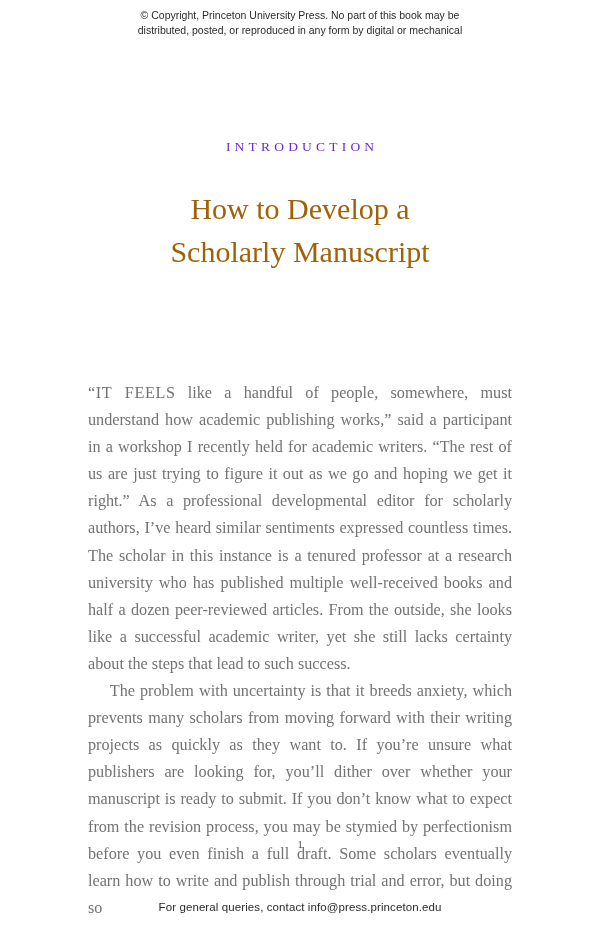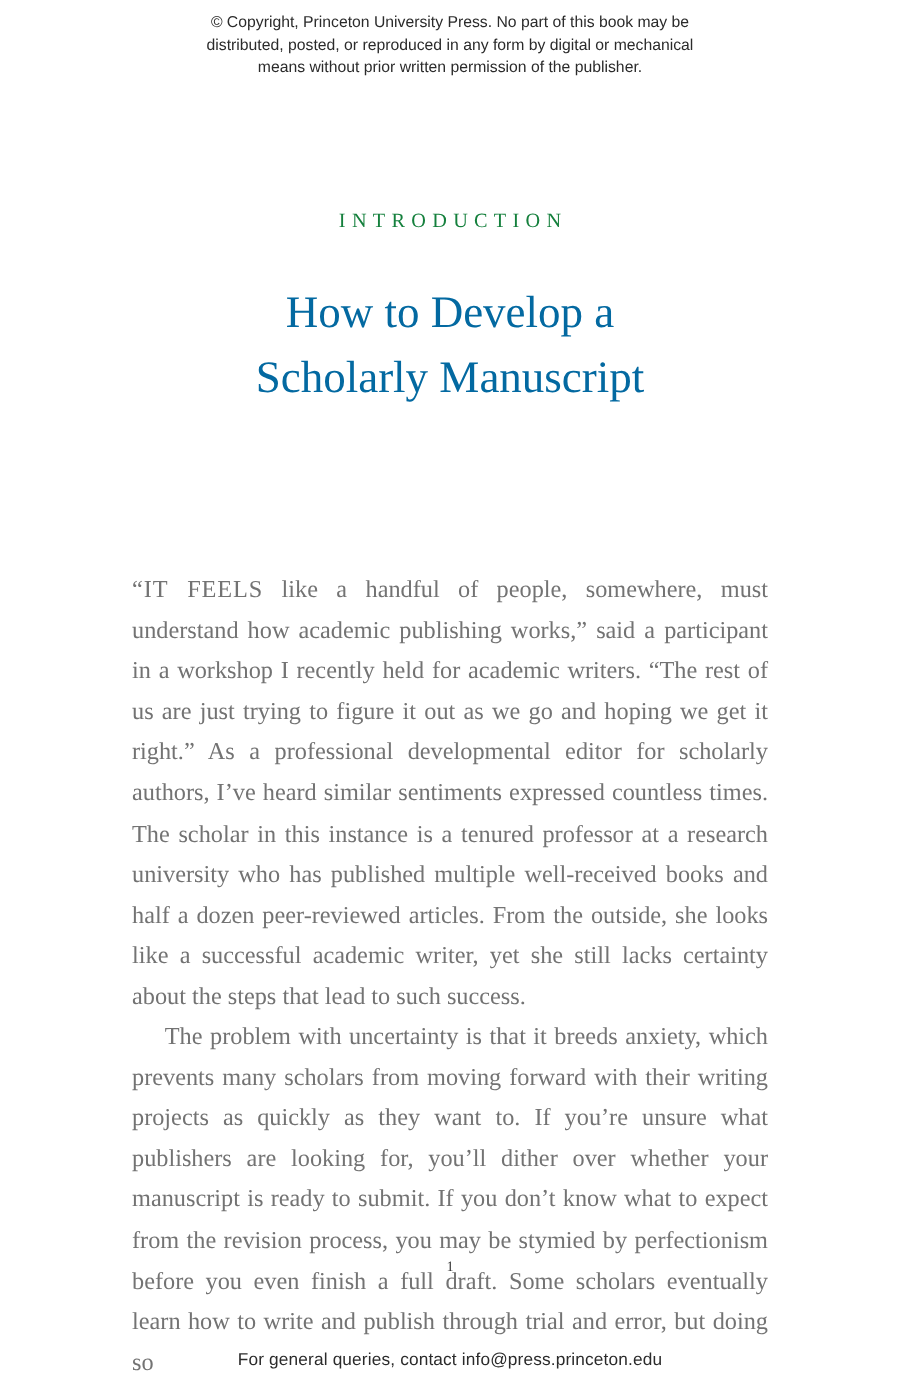--- a/index.html
+++ b/index.html
@@ -43,34 +43,34 @@
   
   .chapter-label {
     position: absolute;
     top: 139px;
     left: 0;
     right: 0;
     text-align: center;
     font-size: 13.5px;
     letter-spacing: 4.2px;
     text-indent: 4.2px;
-    color: #15803d;
+    color: #6d28d9;
     font-family: "Liberation Serif", serif;
   }
 
   .chapter-title {
     position: absolute;
     top: 188px;
     left: 0;
     right: 0;
     text-align: center;
     font-size: 30px;
     line-height: 1.42;
     font-weight: normal;
-    color: #0369a1;
+    color: #a16207;
     margin: 0;
     font-family: "Liberation Serif", serif;
   }
   .chapter-title .tline {
     display: block;
   }
 
   
   .body-text {
     position: absolute;
@@ -118,21 +118,20 @@
   }
 </style>
 </head>
 <body>
 
 <div class="page">
 
   <div class="copyright">
     <span class="line">© Copyright, Princeton University Press. No part of this book may be</span>
     <span class="line">distributed, posted, or reproduced in any form by digital or mechanical</span>
-    <span class="line">means without prior written permission of the publisher.</span>
   </div>
 
   <div class="chapter-label">INTRODUCTION</div>
 
   <h1 class="chapter-title">
     <span class="tline">How to Develop a</span>
     <span class="tline">Scholarly Manuscript</span>
   </h1>
 
   <div class="body-text">

